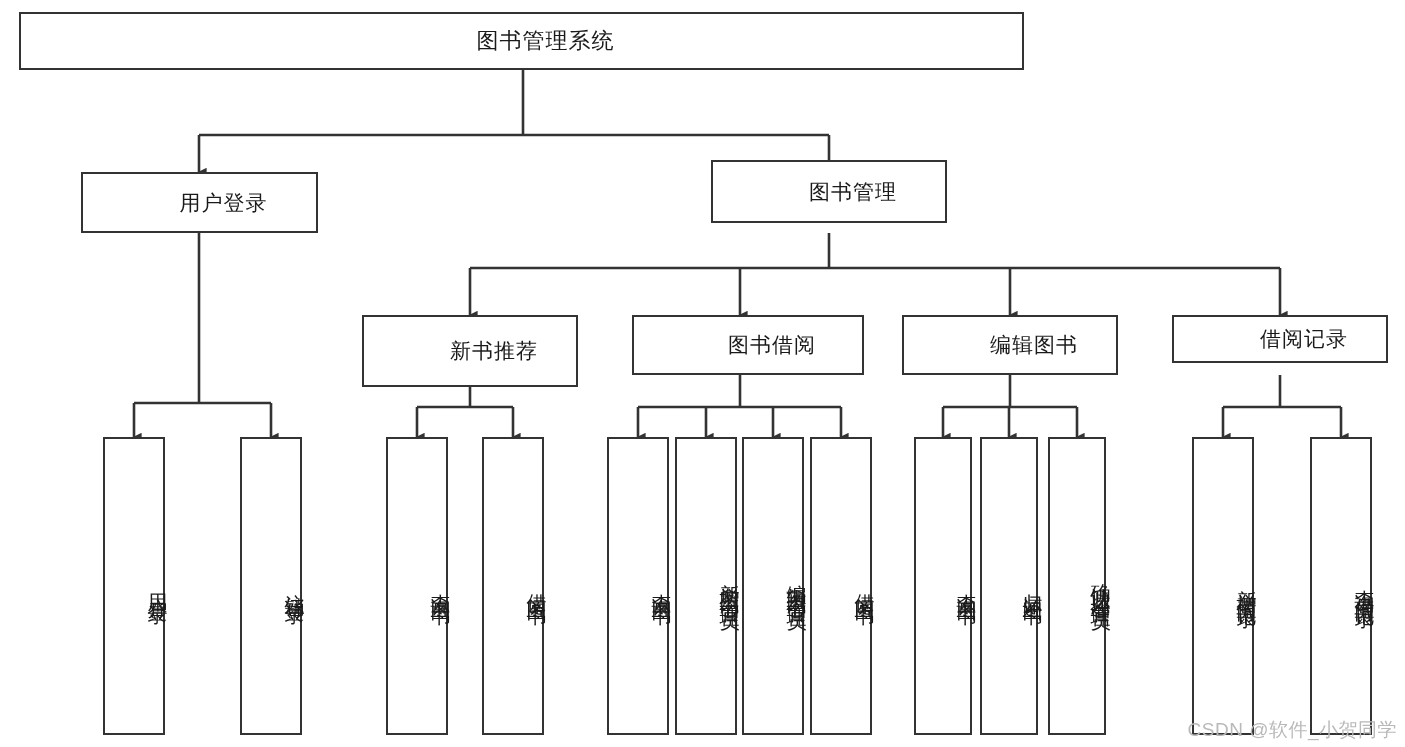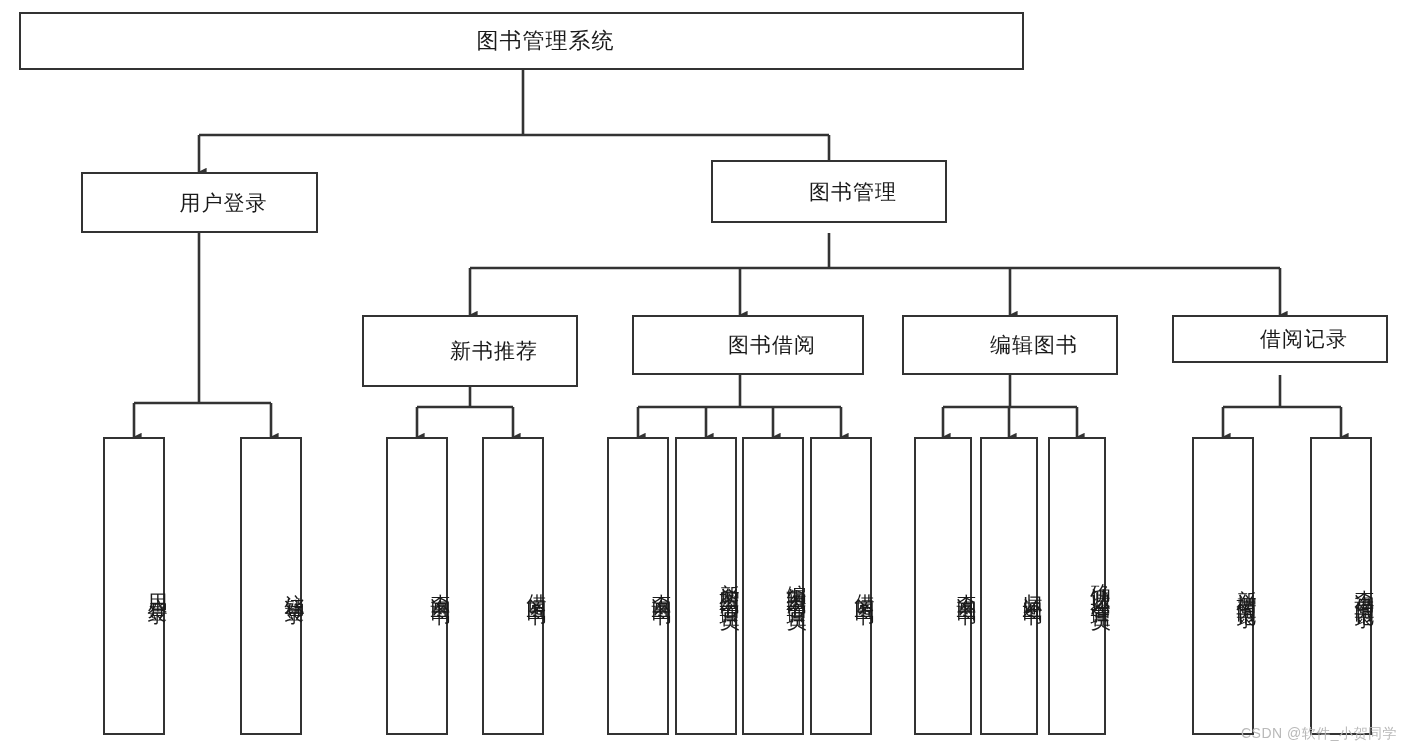--- a/index.html
+++ b/index.html
@@ -53,21 +53,21 @@
     white-space: nowrap;
     text-align: center;
   }
   .hlabel {
     white-space: nowrap;
   }
   .watermark {
     position: absolute;
     right: 8px;
     bottom: 4px;
-    font-size: 14px;
+    font-size: 19px;
     color: #b9b9b9;
     letter-spacing: 0.5px;
     white-space: nowrap;
     pointer-events: none;
   }
 </style>
 </head>
 <body>
 
 <div id="stage">

